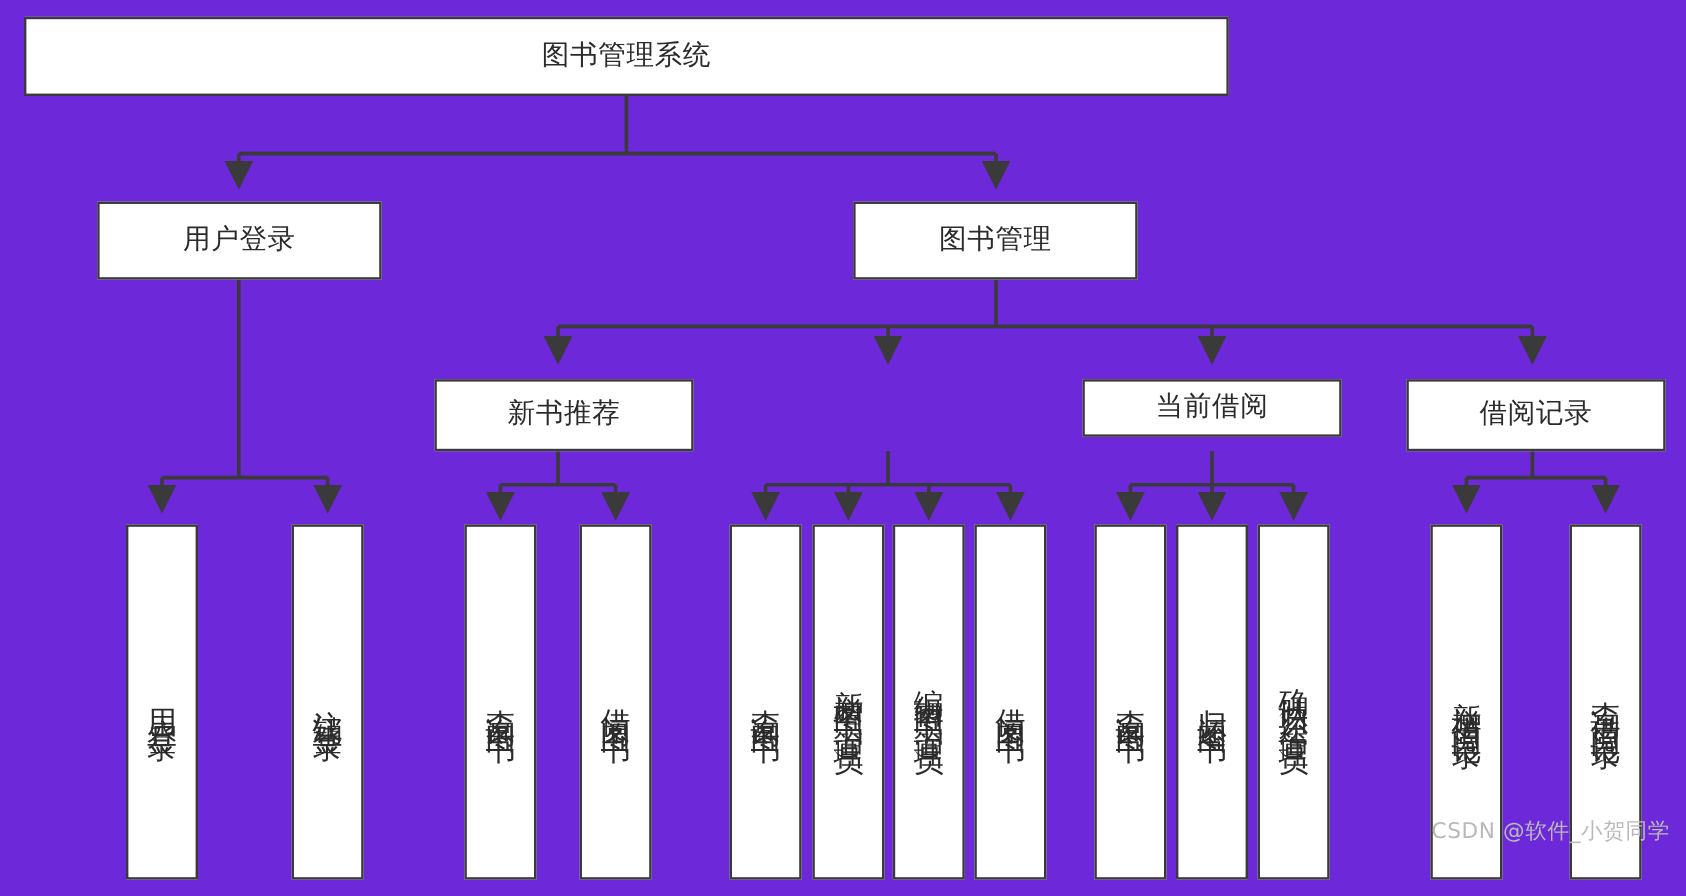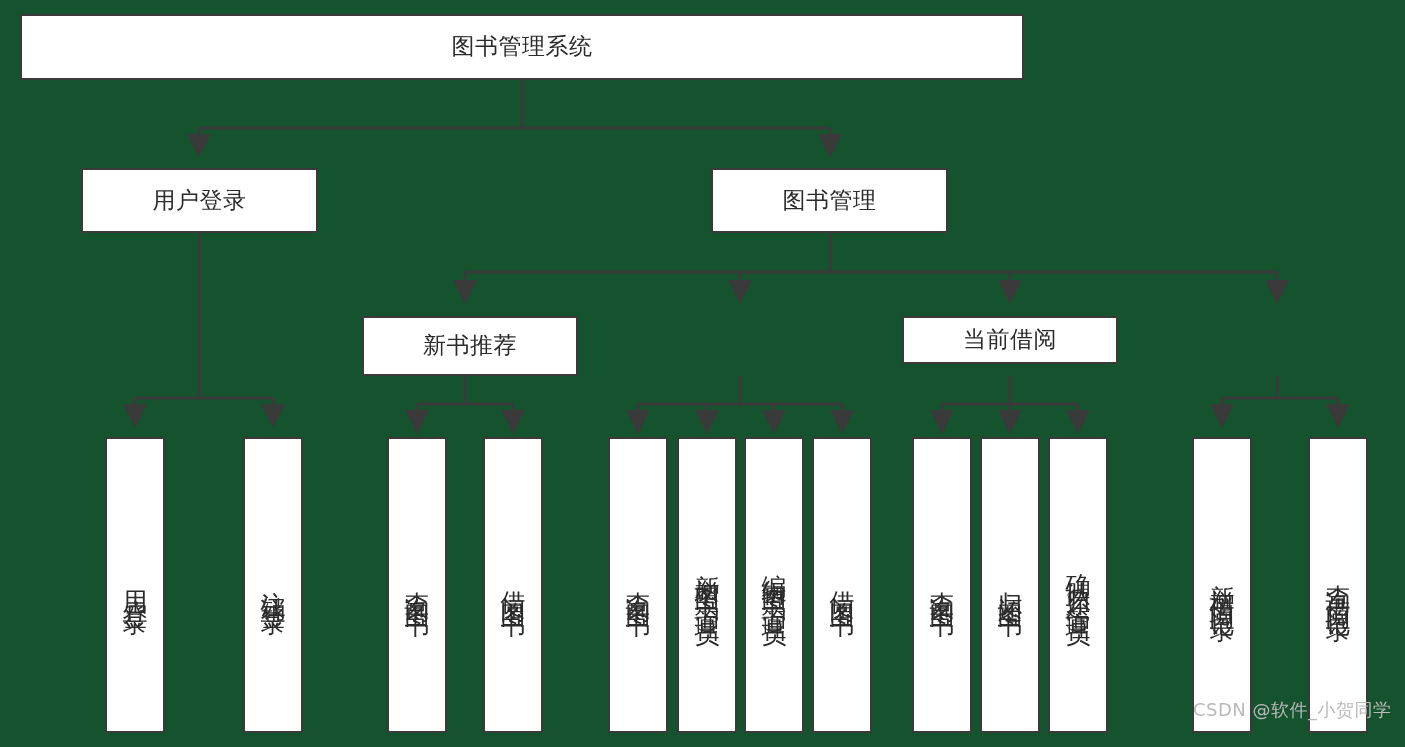--- a/index.html
+++ b/index.html
@@ -7,21 +7,21 @@
     padding: 0;
     background: #ffffff;
   }
   body {
     font-family: "DejaVu Sans", "Liberation Sans", sans-serif;
   }
   #canvas {
     position: relative;
     width: 1405px;
     height: 747px;
-    background: #14532d;
+    background: #6d28d9;
     overflow: hidden;
   }
   #wires {
     position: absolute;
     left: 0;
     top: 0;
     width: 1405px;
     height: 747px;
   }
   .node {
@@ -127,20 +127,23 @@
   <div class="node horiz" style="left:711px; top:168px; width:237px; height:65px;">
     <span class="label">图书管理</span>
   </div>
 
   <div class="node horiz" style="left:362px; top:316px; width:216px; height:60px;">
     <span class="label">新书推荐</span>
   </div>
   <div class="node horiz" style="left:902px; top:316px; width:216px; height:48px;">
     <span class="label">当前借阅</span>
   </div>
+  <div class="node horiz" style="left:1172px; top:316px; width:216px; height:60px;">
+    <span class="label">借阅记录</span>
+  </div>
 
   <div class="node vert" style="left:105px; top:437px; width:60px; height:296px;">
     <span class="label">用户登录</span>
   </div>
   <div class="node vert" style="left:243px; top:437px; width:60px; height:296px;">
     <span class="label">注销登录</span>
   </div>
 
   <div class="node vert" style="left:387px; top:437px; width:60px; height:296px;">
     <span class="label">查询图书</span>
@@ -172,15 +175,15 @@
     <span class="label">确认归还（管理员）</span>
   </div>
 
   <div class="node vert" style="left:1192px; top:437px; width:60px; height:296px;">
     <span class="label">新增借阅记录</span>
   </div>
   <div class="node vert" style="left:1308px; top:437px; width:60px; height:296px;">
     <span class="label">查询借阅记录</span>
   </div>
 
-  <div class="watermark" style="left:1193px; top:698px;">CSDN @软件_小贺同学</div>
+  <div class="watermark" style="left:1193px; top:680px;">CSDN @软件_小贺同学</div>
 
 </div>
 
 </body></html>

